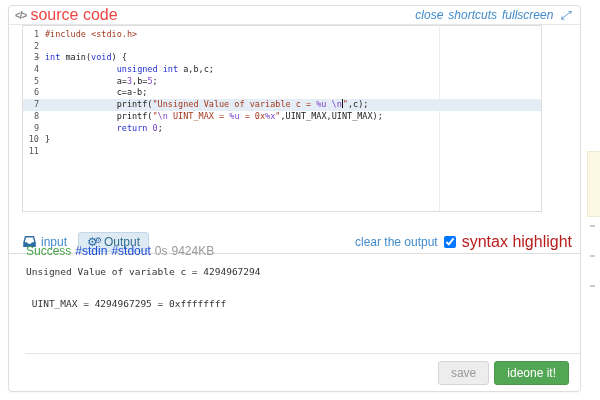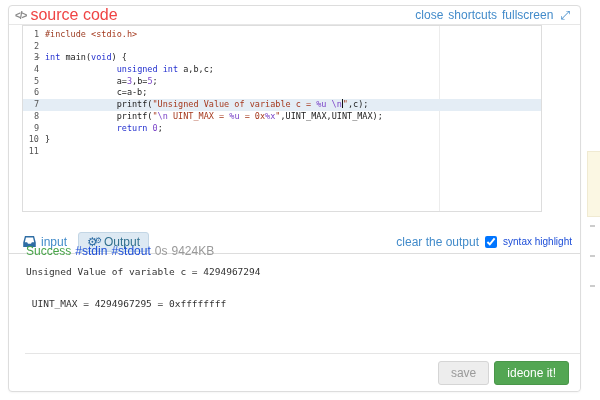--- a/index.html
+++ b/index.html
@@ -13,21 +13,21 @@
     background:#fff;border:1px solid #ddd;border-radius:4px;
     box-shadow:0 1px 2px rgba(0,0,0,.04);
   }
   
   .hdr{
     height:18px;display:flex;align-items:center;
     padding:0 10px 0 6px;border-bottom:1px solid #e7e7e7;
   }
   .code-ico{color:#8a8a8a;font-size:10px;font-weight:bold;letter-spacing:-1px;margin:0 4px 0 0;}
   .hdr-title{color:#ef4444;font-size:16px;}
-  .hdr-links{margin-left:auto;display:flex;align-items:center;gap:5px;}
+  .hdr-links{margin-left:auto;display:flex;align-items:center;gap:5px;font-style:italic;}
   .hdr-links span{color:#428bca;font-size:12px;cursor:pointer;}
   .expand-ico{color:#428bca;font-size:12px;cursor:pointer;margin-left:2px;}
   
   .editor{
     position:absolute;left:13px;top:19px;width:518px;height:185px;
     border:1px solid #ddd;overflow:hidden;background:#fff;
     font-family:"DejaVu Sans Mono",monospace;font-size:8.5px;
   }
   .printmargin{position:absolute;left:416px;top:0;bottom:0;width:1px;background:#ececec;}
   .code-area{position:relative;padding-top:3px;}
@@ -50,21 +50,21 @@
     padding-left:5px;box-sizing:border-box;
   }
   .tab{display:flex;align-items:center;gap:5px;font-size:12px;color:#428bca;
     padding:2px 8px;margin-right:2px;cursor:pointer;border:1px solid transparent;border-radius:3px;}
   .tab.selected{background:#dde9f3;border:1px solid #c3d6e5;color:#31708f;}
   .inbox-ico{width:13px;height:11px;display:inline-block;color:#2e6da4;}
   .gear-ico{color:#2e6da4;font-size:12px;line-height:10px;letter-spacing:-3px;}
   .gear-ico .g2{font-size:8px;vertical-align:3px;}
   .tab-right{margin-left:auto;display:flex;align-items:center;gap:6px;padding-right:8px;}
   .clear-link{color:#428bca;font-size:12px;cursor:pointer;}
-  .tab-right label{color:#1d4ed8;font-size:10px;}
+  .tab-right label{color:#b91c1c;font-size:16px;}
   .tab-right input{width:12px;height:12px;margin:0;}
   
   .result{position:absolute;left:9px;top:238px;right:9px;}
   .status-line{font-size:12px;display:flex;gap:4px;align-items:baseline;padding-left:8px;}
   .st-ok{color:#47a447;}
   .st-link{color:#1d4ed8;cursor:pointer;}
   .st-meta{color:#999;}
   .out-pre{
     font-family:"DejaVu Sans Mono",monospace;font-size:9.5px;line-height:15.8px;
     color:#333;margin:6px 0 0 8px;white-space:pre;

